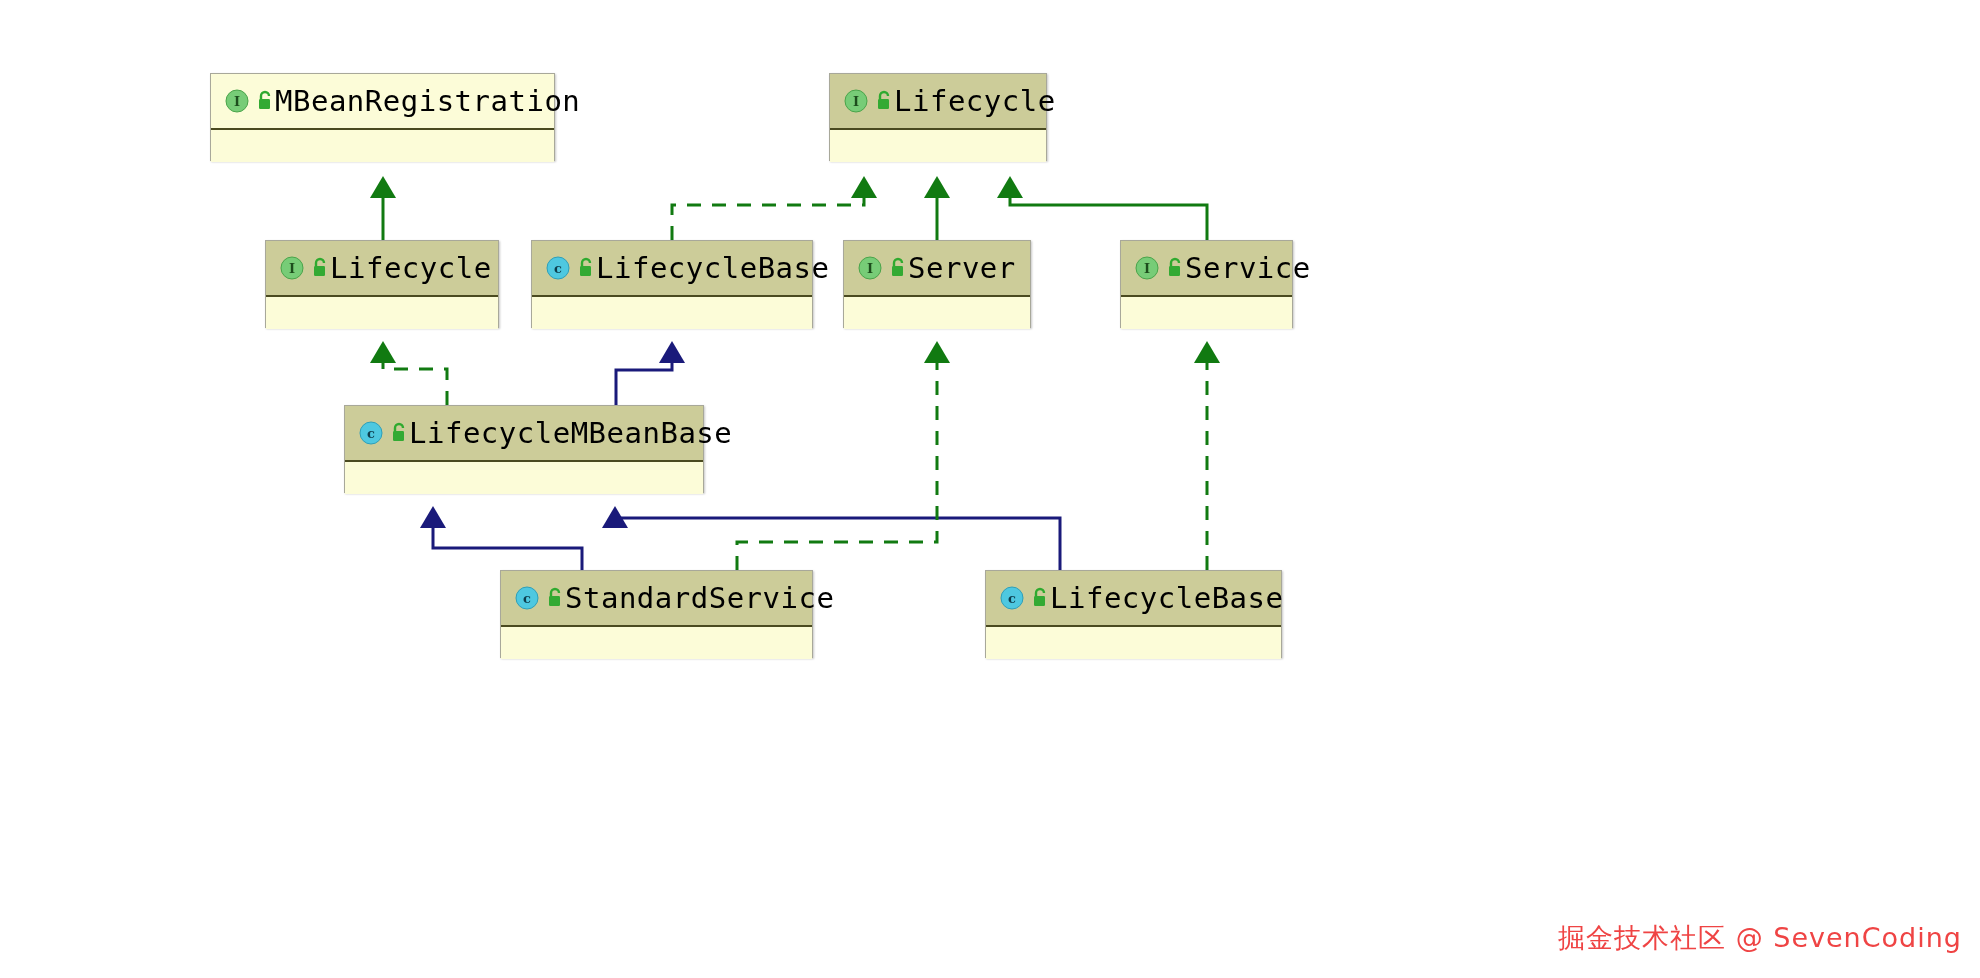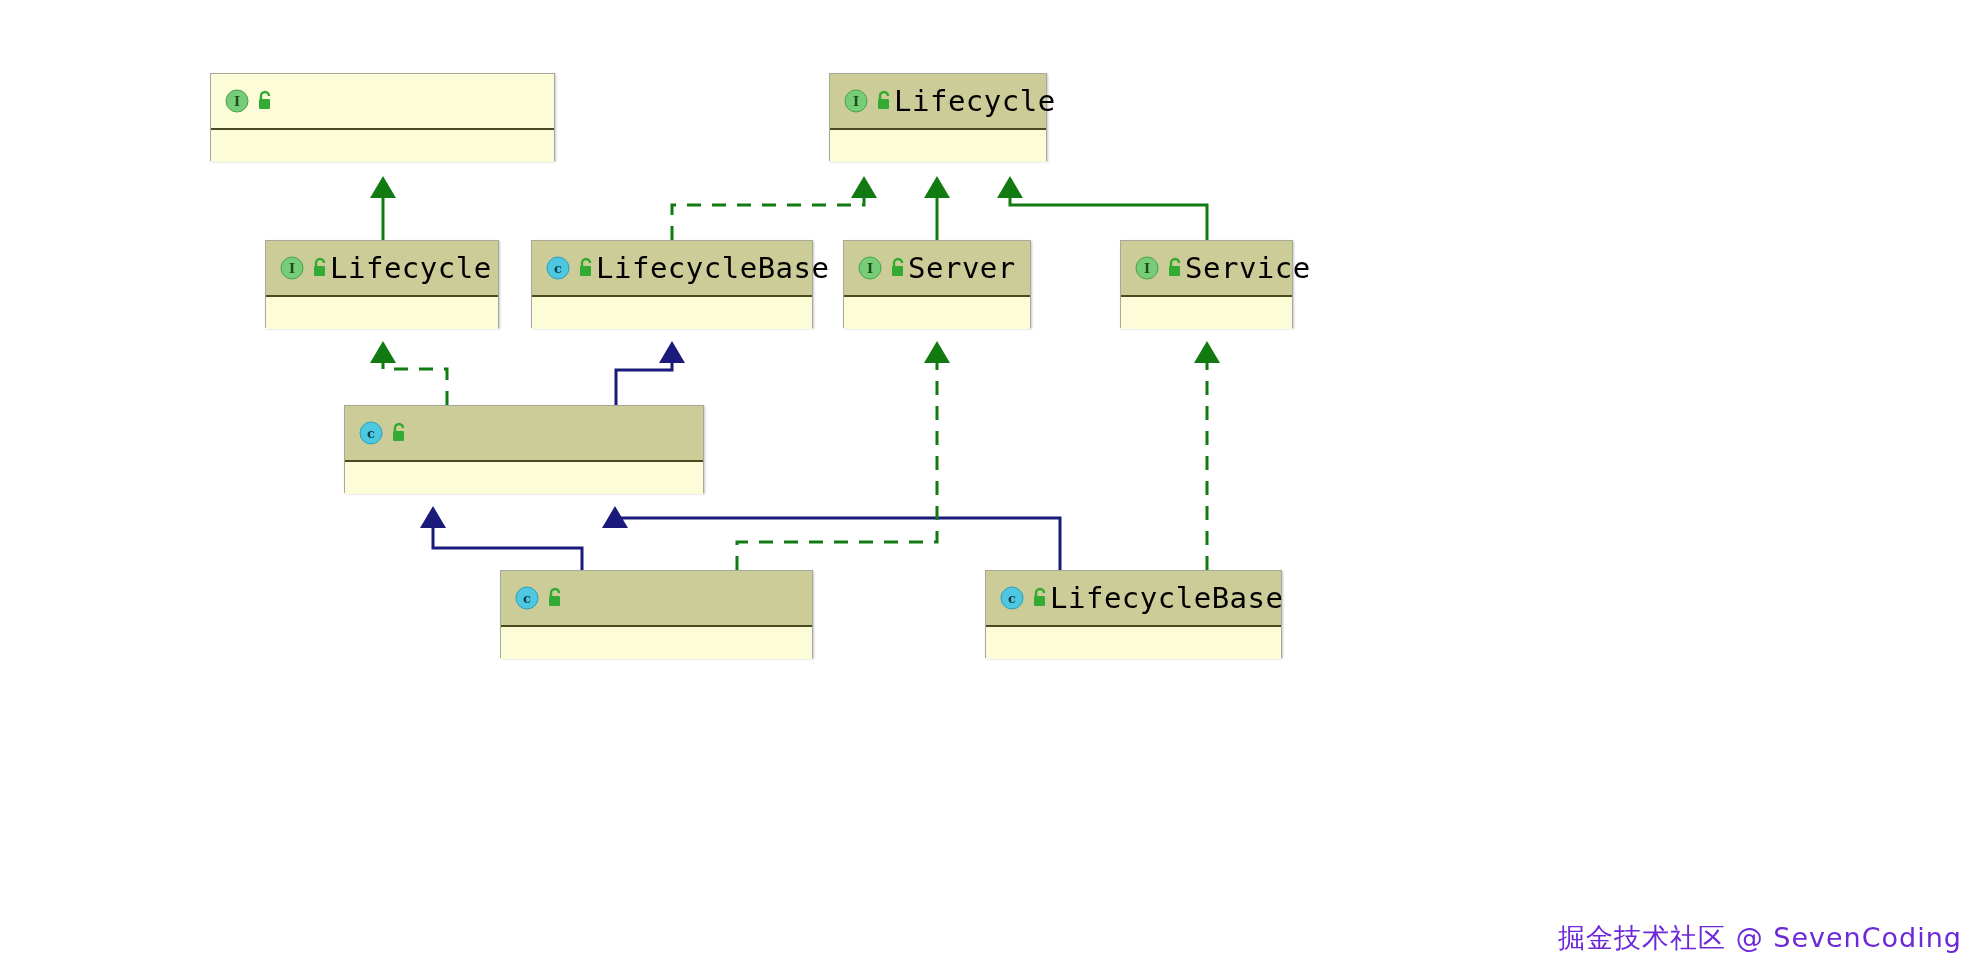--- a/index.html
+++ b/index.html
@@ -62,21 +62,21 @@
     display: block;
     margin-right: 2px;
   }
   .ico-lock { margin-right: 0; margin-left: 3px; }
   .watermark {
     position: absolute;
     right: 18px;
     bottom: 22px;
     font-family: "DejaVu Sans", "Liberation Sans", sans-serif;
     font-size: 27px;
-    color: #6d28d9;
+    color: #ef4444;
     white-space: nowrap;
     letter-spacing: 1px;
   }
 </style>
 </head>
 <body>
 
 <div id="stage">
 
   <svg id="edges" viewBox="0 0 1980 978" width="1980" height="978" xmlns="http://www.w3.org/2000/svg">
@@ -126,20 +126,21 @@
       <div class="uml-box pale" style="left: 210px; top: 73px; width: 345px; height: 88px;">
         <div class="uml-head">
           <svg class="ico" width="26" height="26" viewBox="0 0 26 26">
             <circle cx="13" cy="13" r="11" fill="#77cc77" stroke="#4aa44a" stroke-width="1"></circle>
             <text x="13" y="18" text-anchor="middle" font-family="DejaVu Serif, serif" font-size="13" font-weight="bold" fill="#1d4d1d">I</text>
           </svg>
           <svg class="ico ico-lock" width="20" height="24" viewBox="0 0 20 24">
             <path d="M6 10 V7 a4 4 0 0 1 8 0" fill="none" stroke="#2faa2f" stroke-width="2.4"></path>
             <rect x="4" y="10" width="11" height="10" rx="1.2" fill="#33aa33"></rect>
           </svg>
+          <span class="uml-title">MBeanRegistration</span>
         </div>
         <div class="uml-body"></div>
       </div>
       <div class="uml-box" style="left: 829px; top: 73px; width: 218px; height: 88px;">
         <div class="uml-head">
           <svg class="ico" width="26" height="26" viewBox="0 0 26 26">
             <circle cx="13" cy="13" r="11" fill="#77cc77" stroke="#4aa44a" stroke-width="1"></circle>
             <text x="13" y="18" text-anchor="middle" font-family="DejaVu Serif, serif" font-size="13" font-weight="bold" fill="#1d4d1d">I</text>
           </svg>
           <svg class="ico ico-lock" width="20" height="24" viewBox="0 0 20 24">
@@ -209,33 +210,35 @@
       <div class="uml-box" style="left: 344px; top: 405px; width: 360px; height: 88px;">
         <div class="uml-head">
           <svg class="ico" width="26" height="26" viewBox="0 0 26 26">
             <circle cx="13" cy="13" r="11" fill="#4ec8e0" stroke="#2f9fb8" stroke-width="1"></circle>
             <text x="13" y="18" text-anchor="middle" font-family="DejaVu Serif, serif" font-size="13" font-weight="bold" fill="#0d3d4d">c</text>
           </svg>
           <svg class="ico ico-lock" width="20" height="24" viewBox="0 0 20 24">
             <path d="M6 10 V7 a4 4 0 0 1 8 0" fill="none" stroke="#2faa2f" stroke-width="2.4"></path>
             <rect x="4" y="10" width="11" height="10" rx="1.2" fill="#33aa33"></rect>
           </svg>
+          <span class="uml-title">LifecycleMBeanBase</span>
         </div>
         <div class="uml-body"></div>
       </div>
       <div class="uml-box" style="left: 500px; top: 570px; width: 313px; height: 88px;">
         <div class="uml-head">
           <svg class="ico" width="26" height="26" viewBox="0 0 26 26">
             <circle cx="13" cy="13" r="11" fill="#4ec8e0" stroke="#2f9fb8" stroke-width="1"></circle>
             <text x="13" y="18" text-anchor="middle" font-family="DejaVu Serif, serif" font-size="13" font-weight="bold" fill="#0d3d4d">c</text>
           </svg>
           <svg class="ico ico-lock" width="20" height="24" viewBox="0 0 20 24">
             <path d="M6 10 V7 a4 4 0 0 1 8 0" fill="none" stroke="#2faa2f" stroke-width="2.4"></path>
             <rect x="4" y="10" width="11" height="10" rx="1.2" fill="#33aa33"></rect>
           </svg>
+          <span class="uml-title">StandardService</span>
         </div>
         <div class="uml-body"></div>
       </div>
       <div class="uml-box" style="left: 985px; top: 570px; width: 297px; height: 88px;">
         <div class="uml-head">
           <svg class="ico" width="26" height="26" viewBox="0 0 26 26">
             <circle cx="13" cy="13" r="11" fill="#4ec8e0" stroke="#2f9fb8" stroke-width="1"></circle>
             <text x="13" y="18" text-anchor="middle" font-family="DejaVu Serif, serif" font-size="13" font-weight="bold" fill="#0d3d4d">c</text>
           </svg>
           <svg class="ico ico-lock" width="20" height="24" viewBox="0 0 20 24">

